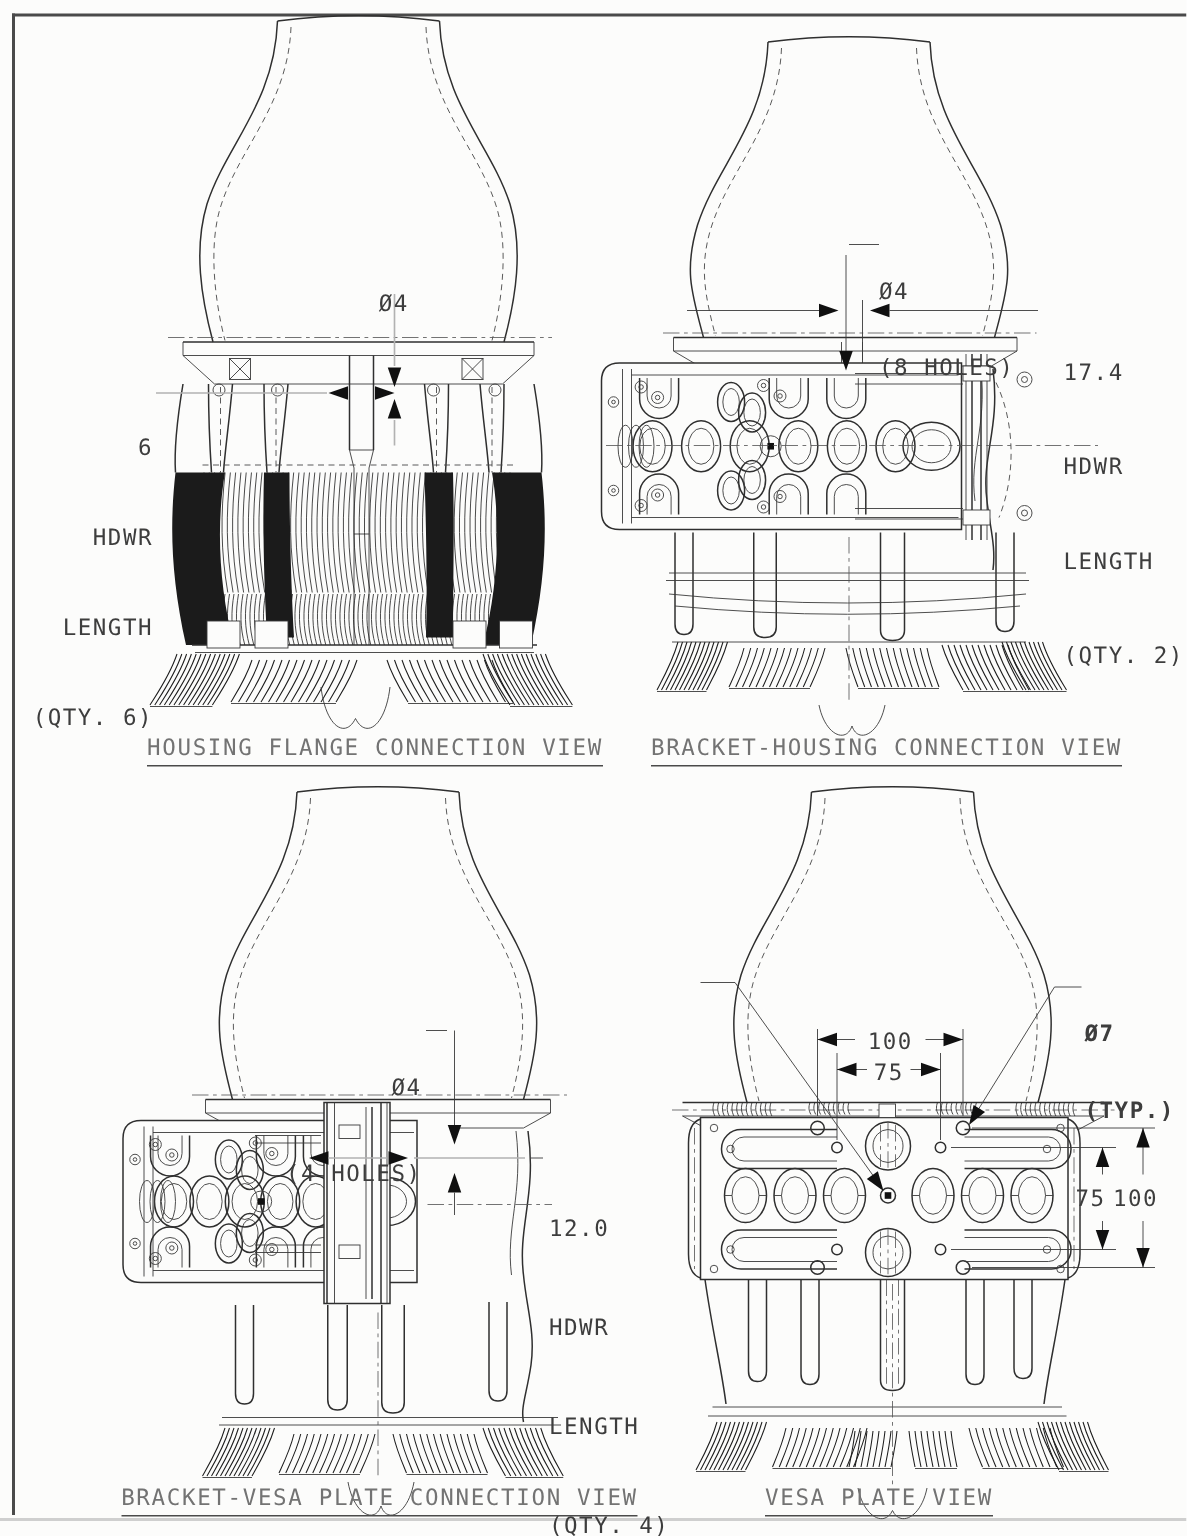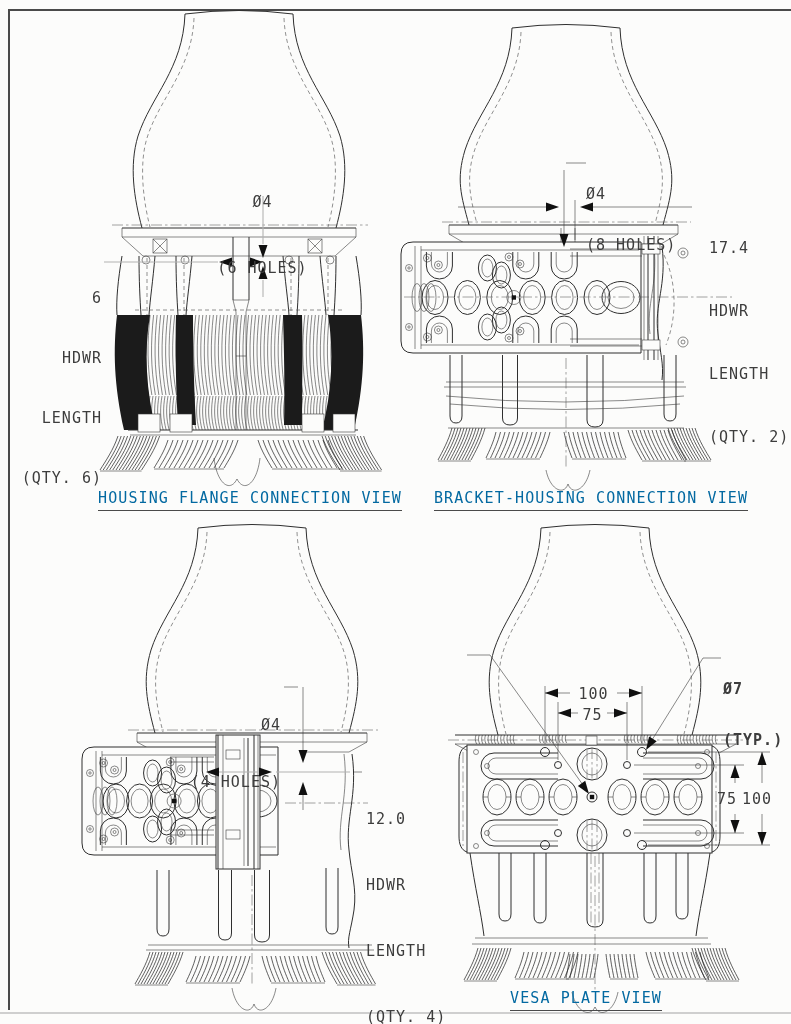--- a/index.html
+++ b/index.html
@@ -3,21 +3,21 @@
 <meta charset="utf-8">
 <style>
   html,body{margin:0;padding:0;background:#fff;}
   .sheet{position:relative;width:791px;height:1024px;background:#fcfcfb;overflow:hidden;
          font-family:"DejaVu Sans Mono",monospace;padding-left:28px;}
   .frame{position:absolute;background:#4a4a4a;}
   .view{position:absolute;}
   .view svg{position:absolute;left:0;top:0;}
   .lbl{position:absolute;color:#3d3d3d;font-size:15px;line-height:20px;letter-spacing:1px;white-space:pre;}
   .r{text-align:right;} .c{text-align:center;}
-  .vtitle{position:absolute;color:#0369a1;font-size:15px;letter-spacing:1.1px;text-align:center;}
+  .vtitle{position:absolute;color:#737373;font-size:15px;letter-spacing:1.1px;text-align:center;}
   .vtitle span{border-bottom:1.4px solid #4a4a4a;padding-bottom:3px;}
   
   .ln{fill:none;stroke:#2f2f2f;stroke-width:1;}
   .th{fill:none;stroke:#3a3a3a;stroke-width:.6;}
   .fin{fill:none;stroke:#242424;stroke-width:.55;}
   .fin2{fill:none;stroke:#1d1d1d;stroke-width:.7;}
   .dash{fill:none;stroke:#474747;stroke-width:.6;stroke-dasharray:4 3;}
   .cl{fill:none;stroke:#555;stroke-width:.55;stroke-dasharray:11 3 2.5 3;}
   .gray{fill:none;stroke:#b2b2b2;stroke-width:1.1;}
   .ar{fill:#101010;stroke:none;}
@@ -289,21 +289,20 @@
         <line x1="104" y1="262" x2="218" y2="262" class="gray"></line>
         <polygon points="219,262 232,257.5 232,266.5" class="ar"></polygon>
         <polygon points="263,262 250,257.5 250,266.5" class="ar"></polygon>
         <line x1="263" y1="196" x2="263" y2="244" class="gray"></line>
         <polygon points="263,258 258.5,245 267.5,245" class="ar"></polygon>
         <polygon points="263,266 258.5,279 267.5,279" class="ar"></polygon>
         <line x1="263" y1="280" x2="263" y2="297" class="gray"></line>
       </svg>
     <div class="lbl c" style="left:185px;top:147px;width:155px;line-height:22px;">
       <div>Ø4</div>
-      <div>(6 HOLES)</div>
     </div>
     <div class="lbl r" style="left:0;top:248px;width:102px;">
       <div>6</div>
       <div>HDWR</div>
       <div>LENGTH</div>
       <div>(QTY. 6)</div>
     </div>
     <div class="vtitle" style="left:60px;top:489px;width:380px;">
       <span>HOUSING FLANGE CONNECTION VIEW</span>
     </div>
@@ -678,20 +677,23 @@
       </svg>
     <div class="lbl r" style="left:121px;top:158px;width:160px;line-height:19px;">
       <div>Ø4</div>
       <div>(4 HOLES)</div>
     </div>
     <div class="lbl" style="left:366px;top:244px;line-height:22px;">
       <div>12.0</div>
       <div>HDWR</div>
       <div>LENGTH</div>
       <div>(QTY. 4)</div>
+    </div>
+    <div class="vtitle" style="left:43px;top:469px;width:420px;">
+      <span>BRACKET-VESA PLATE CONNECTION VIEW</span>
     </div>
   </section>
 
   <section class="view" style="left:420px;top:520px;width:371px;height:504px;">
     <svg id="svg4" width="371" height="504">
         <path d="M 121,8 C 119,63 87,90 74,130 C 65,160 70,185 78,215" class="ln"></path>
         <path d="M 229,8 C 231,63 263,90 276,130 C 285,160 280,185 272,215" class="ln"></path>
         <path d="M 121,8 Q 175,1 229,8" class="ln"></path>
         <path d="M 130,12 C 128,64 95,93 83,132 C 75,158 79,187 86,214" class="dash"></path>
         <path d="M 220,12 C 222,64 255,93 267,132 C 275,158 271,187 264,214" class="dash"></path>

